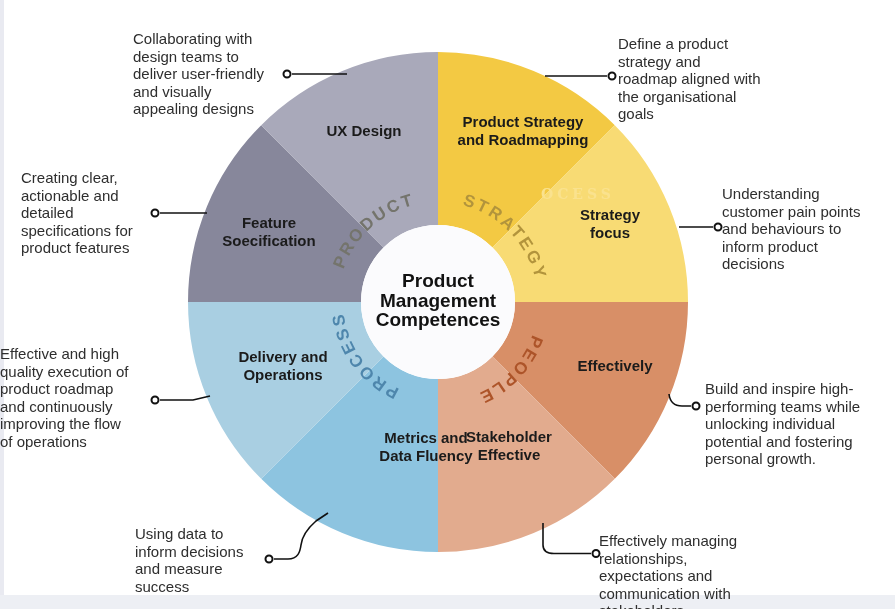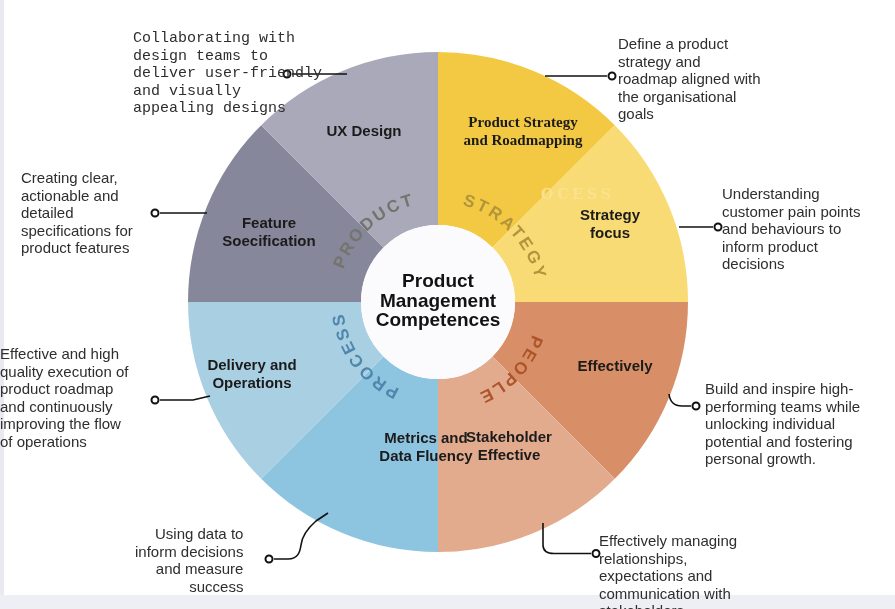--- a/index.html
+++ b/index.html
@@ -29,35 +29,35 @@
   }
   .center-title{
     position:absolute;left:438px;top:300px;transform:translate(-50%,-50%);
     font-weight:bold;font-size:19px;line-height:19.5px;color:#121212;
     text-align:center;white-space:pre-line;
   }
   .ann{
     position:absolute;font-size:15px;line-height:17.5px;color:#2e2e2e;
     white-space:pre-line;text-align:left;
   }
-  .ann-0{left:133px;top:30px;font-family:Liberation Mono, monospace;}
+  .ann-0{left:133px;top:30px;}
   .ann-1{left:21px;top:169px;}
   .ann-2{left:0;top:345px;}
-  .ann-3{left:135px;top:525px;text-align:right;}
+  .ann-3{left:135px;top:525px;}
   .ann-4{left:618px;top:35px;}
   .ann-5{left:722px;top:185px;}
   .ann-6{left:705px;top:368px;margin-top:12px;}
   .ann-7{left:599px;top:512px;margin-top:20px;}
 
-  .sl-0{left:523px;top:131px;font-family:Liberation Serif, serif;}
+  .sl-0{left:523px;top:131px;}
   .sl-1{left:610px;top:224px;}
   .sl-2{left:615px;top:366px;}
   .sl-3{left:509px;top:446px;}
   .sl-4{left:378px;top:447px;margin-left:48px;}
-  .sl-5{left:252px;top:366px;margin-top:8px;}
+  .sl-5{left:283px;top:366px;}
   .sl-6{left:269px;top:232px;}
   .sl-7{left:364px;top:131px;}
 
   .connectors path, .connectors line{stroke:#111;stroke-width:1.6;fill:none;}
   .connectors circle{stroke:#111;stroke-width:2;fill:#ffffff;}
 </style>
 </head>
 <body>
 
 <div class="edge-left"></div>

